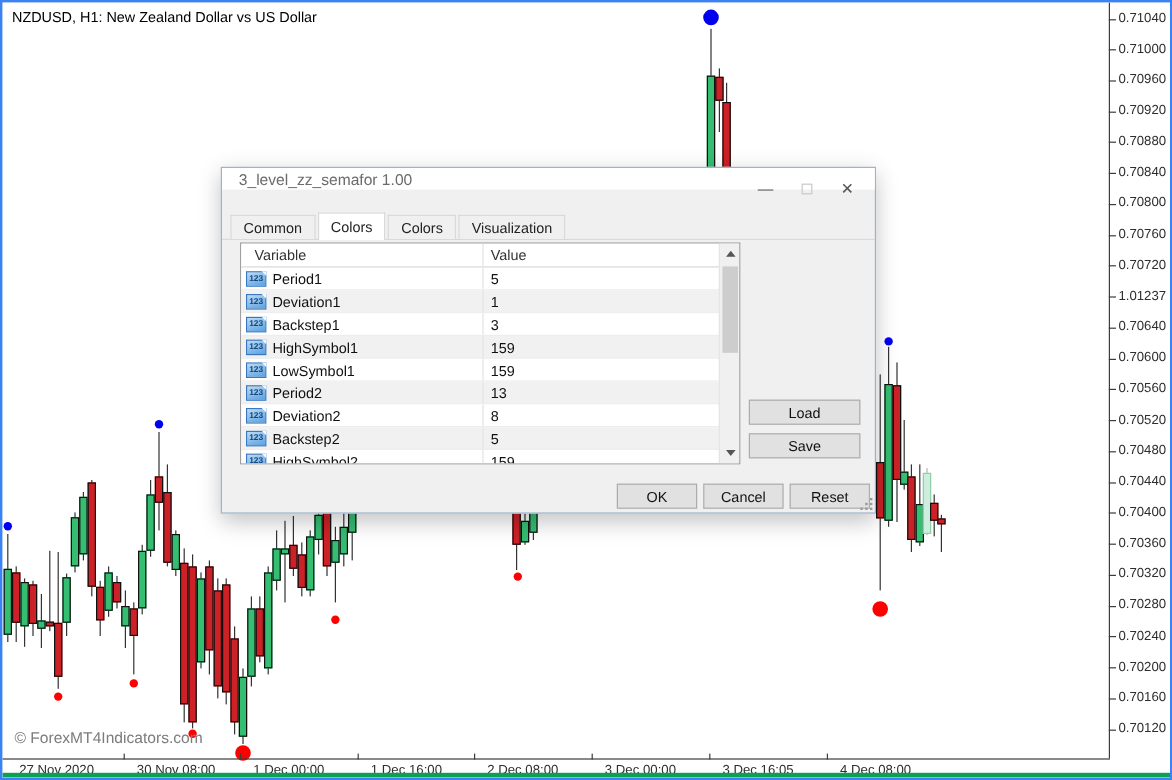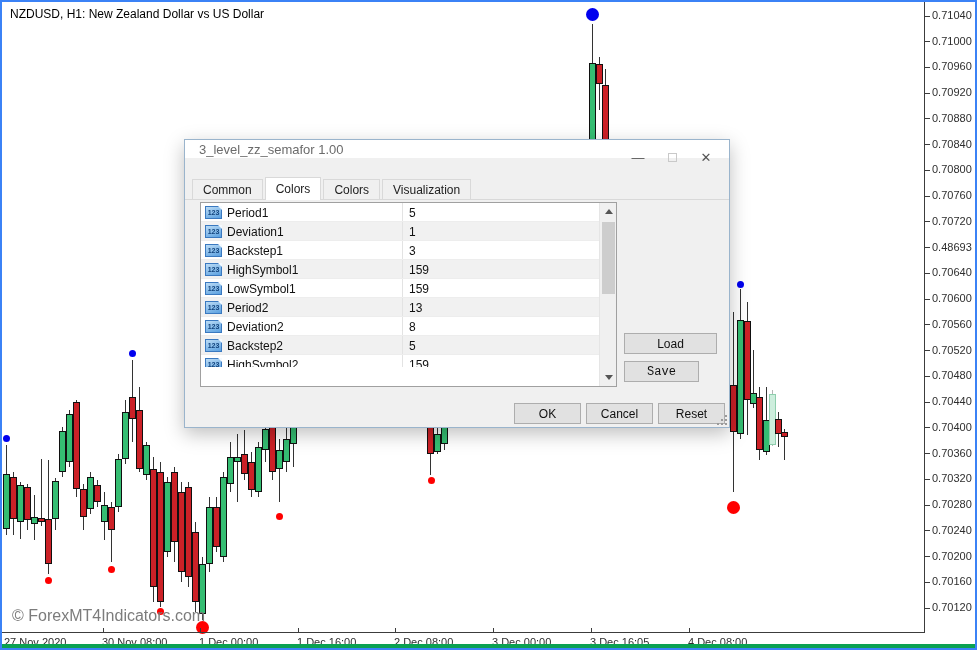--- a/index.html
+++ b/index.html
@@ -4,37 +4,37 @@
 <style>
   * { margin:0; padding:0; box-sizing:border-box; }
   html,body { background:#ddd; }
   .screen {
     position:relative; width:977px; height:650px; background:#fff;
     border:2px solid #3b82f6; overflow:hidden;
     font-family:"Liberation Sans", sans-serif; color:#111;
   }
   
   .chart-title { position:absolute; left:8px; top:5px; font-size:12px; color:#000; z-index:3; }
-  .watermark  { position:absolute; left:10px; top:605px; font-size:16px; color:#7c7c7c; z-index:2; }
+  .watermark  { position:absolute; left:10px; top:605px; font-size:13px; color:#7c7c7c; z-index:2; }
   #candle-layer { position:absolute; left:0; top:0; width:922px; height:630px; z-index:1; }
   .wick { position:absolute; width:1px; background:#333; }
   .body { position:absolute; width:7px; border:1px solid #101010; }
   .body.g { background:#35bd72; }
   .body.r { background:#cc2127; }
   .body.p { background:#cdeedd; border-color:#8fcfae; }
   .wick.p { background:#b5b5b5; }
   .dot { position:absolute; border-radius:50%; z-index:2; }
   .dot.blue { background:#0000ee; }
   .dot.red  { background:#ff0000; }
   
   .v-sep  { position:absolute; left:922px; top:0; width:1px; height:630px; background:#3c3c3c; z-index:3; }
   .h-sep  { position:absolute; left:0; top:630px; width:923px; height:1px; background:#3c3c3c; z-index:3; }
   .price-label { position:absolute; left:930px; font-size:11px; color:#2e2e2e; z-index:3;text-align:center; }
   .price-tick  { position:absolute; left:922px; width:6px; height:1px; background:#3c3c3c; z-index:3; }
-  .time-label  { position:absolute; top:634px; font-size:11px; color:#2e2e2e; white-space:nowrap; z-index:3; }
+  .time-label  { position:absolute; top:634px; font-size:11px; color:#2e2e2e; white-space:nowrap; z-index:3;margin-left:12px; }
   .time-tick   { position:absolute; top:626px; width:1px; height:5px; background:#3c3c3c; z-index:3; }
   .green-bar { position:absolute; left:0; bottom:0; width:100%; height:4px; background:#0aa152; z-index:4; }
   
   .dialog {
     position:absolute; left:182px; top:137px; width:546px; height:289px;
     background:#f0f0f0; border:1px solid #9ab4cc;
     box-shadow:0 6px 18px rgba(0,0,0,.25); z-index:10; font-size:12px;
   }
   .titlebar { position:absolute; left:0; top:0; right:0; height:18px; background:#fff; display:flex; align-items:center; }
   .titlebar .t { margin-left:14px; font-size:13px; color:#6b6b6b; }
@@ -65,21 +65,21 @@
   
   .sbar { position:absolute; right:0; top:0; bottom:0; width:17px; background:#f0f0f0; border-left:1px solid #e5e5e5; }
   .sarrow { position:absolute; left:0; width:17px; height:17px; display:flex; align-items:center; justify-content:center; }
   .tri-up   { width:0; height:0; border-left:4px solid transparent; border-right:4px solid transparent; border-bottom:5px solid #555; }
   .tri-down { width:0; height:0; border-left:4px solid transparent; border-right:4px solid transparent; border-top:5px solid #555; }
   .sthumb { position:absolute; left:2px; width:13px; top:19px; height:72px; background:#cdcdcd; }
   
   .btn { position:absolute; background:#e1e1e1; border:1px solid #adadad; font-size:12px; color:#111;
          display:flex; align-items:center; justify-content:center; font-family:"Liberation Sans",sans-serif; }
   .btn-load { left:439px; top:193px; width:93px; height:21px; }
-  .btn-save { left:439px; top:221px; width:75px; height:21px;font-family:Liberation Mono, monospace; }
+  .btn-save { left:439px; top:221px; width:93px; height:21px; }
   .btn-ok     { left:329px; top:263px; width:67px; height:21px; }
   .btn-cancel { left:401px; top:263px; width:67px; height:21px; }
   .btn-reset  { left:473px; top:263px; width:67px; height:21px; }
   .grip { position:absolute; right:2px; bottom:2px; width:10px; height:10px; }
   .grip i { position:absolute; width:2px; height:2px; background:#9a9a9a; }
 </style>
 </head>
 <body>
 
 <div class="screen">
@@ -231,21 +231,21 @@
       <div class="price-label" style="top: 109.96px;">0.70880</div>
       <div class="price-tick" style="top: 142.2px;"></div>
       <div class="price-label" style="top: 135.7px;">0.70840</div>
       <div class="price-tick" style="top: 167.94px;"></div>
       <div class="price-label" style="top: 161.44px;">0.70800</div>
       <div class="price-tick" style="top: 193.68px;"></div>
       <div class="price-label" style="top: 187.18px;">0.70760</div>
       <div class="price-tick" style="top: 219.42px;"></div>
       <div class="price-label" style="top: 212.92px;">0.70720</div>
       <div class="price-tick" style="top: 245.16px;"></div>
-      <div class="price-label" style="top: 238.66px;">0.48693</div>
+      <div class="price-label" style="top: 238.66px;">1.01237</div>
       <div class="price-tick" style="top: 270.9px;"></div>
       <div class="price-label" style="top: 264.4px;">0.70640</div>
       <div class="price-tick" style="top: 296.64px;"></div>
       <div class="price-label" style="top: 290.14px;">0.70600</div>
       <div class="price-tick" style="top: 322.38px;"></div>
       <div class="price-label" style="top: 315.88px;">0.70560</div>
       <div class="price-tick" style="top: 348.12px;"></div>
       <div class="price-label" style="top: 341.62px;">0.70520</div>
       <div class="price-tick" style="top: 373.86px;"></div>
       <div class="price-label" style="top: 367.36px;">0.70480</div>
@@ -305,20 +305,25 @@
 
     <div class="tabbar" id="tabbar">
         <div class="tab">Common</div>
         <div class="tab active">Colors</div>
         <div class="tab">Colors</div>
         <div class="tab">Visualization</div>
       </div>
     <div class="tabline"></div>
 
     <div class="ptable">
+      <div class="thead">
+        <span class="c1">Variable</span>
+        <span class="c2">Value</span>
+        <div class="col-div"></div>
+      </div>
       <div class="tbody" id="tbody">
           <div class="trow">
             <span class="num-icon">123</span>
             <span class="nm">Period1</span>
             <span class="vl">5</span>
             <div class="col-div"></div>
           </div>
           <div class="trow alt">
             <span class="num-icon">123</span>
             <span class="nm">Deviation1</span>

